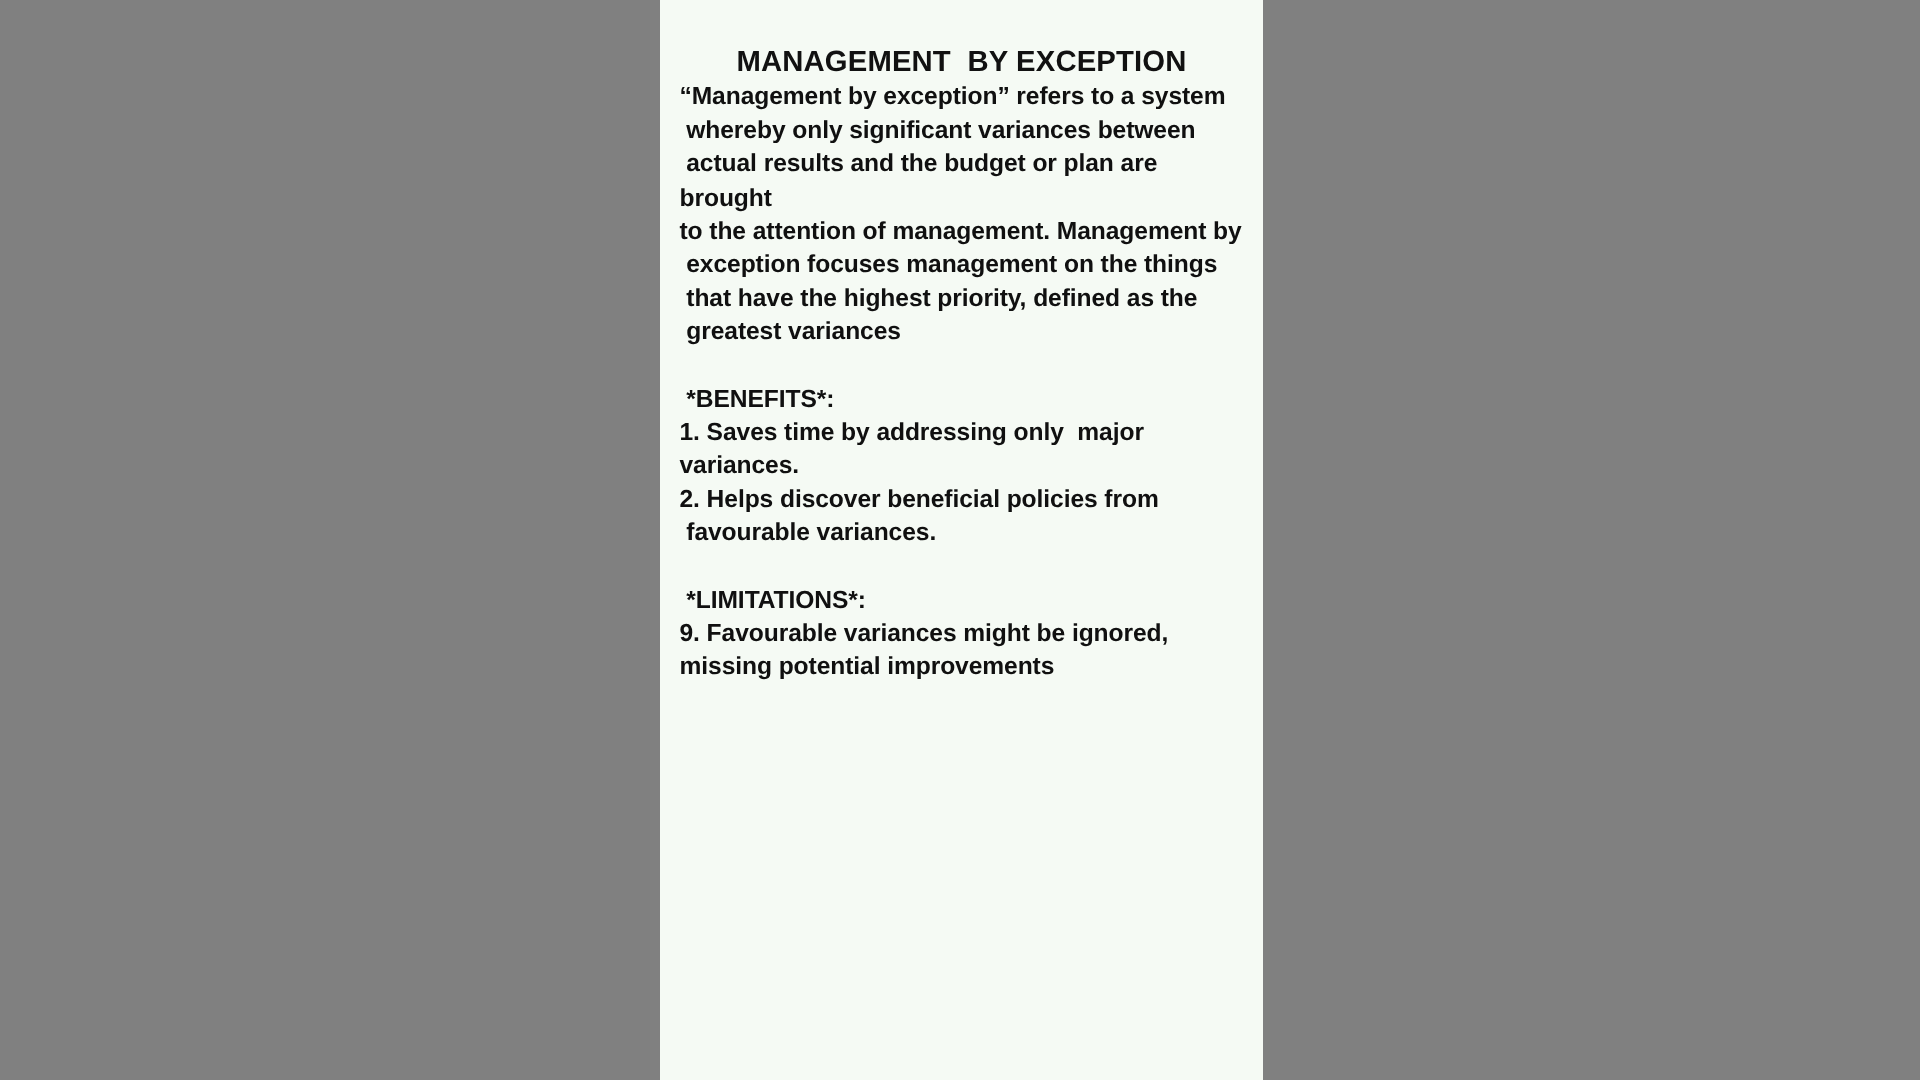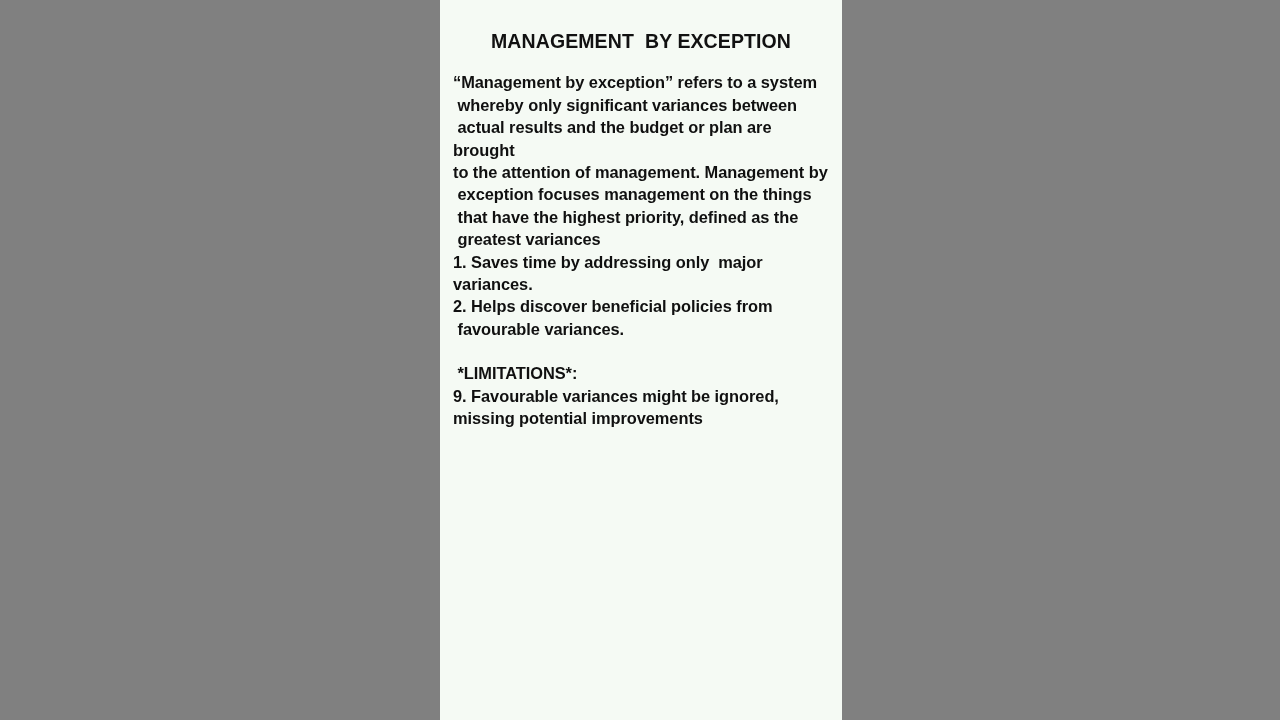--- a/index.html
+++ b/index.html
@@ -60,21 +60,21 @@
   .para {
     margin: 0;
     color: #101010;
     font-size: 16.4px;
     font-weight: bold;
     line-height: 22.4px;
     white-space: pre-wrap;
     letter-spacing: -0.05px;
   }
 
-  .para.def       { margin-top: 18px; }
+  .para.def       { margin-top: 0; }
   .para.heading   { margin-top: 22px; }
   .para.item      { }
 </style>
 </head>
 <body>
 
 <div id="stage">
 
   <div id="backdrop-left"></div>
   <div id="backdrop-right"></div>
@@ -86,20 +86,21 @@
     <div class="body-block">
 
       <p class="para def">“Management by exception” refers to a system
  whereby only significant variances between
  actual results and the budget or plan are brought
 to the attention of management. Management by
  exception focuses management on the things
  that have the highest priority, defined as the
  greatest variances</p>
 
+      <p class="para heading"> *BENEFITS*:</p>
 
       <p class="para item">1. Saves time by addressing only  major variances.</p>
 
       <p class="para item">2. Helps discover beneficial policies from
  favourable variances.</p>
 
       <p class="para heading"> *LIMITATIONS*:</p>
 
 
 

